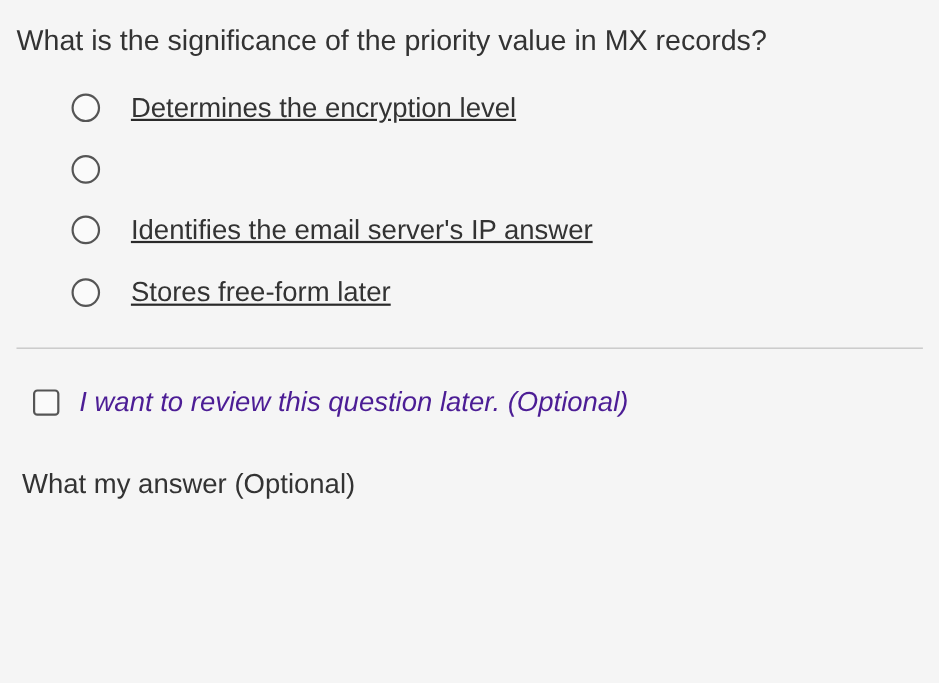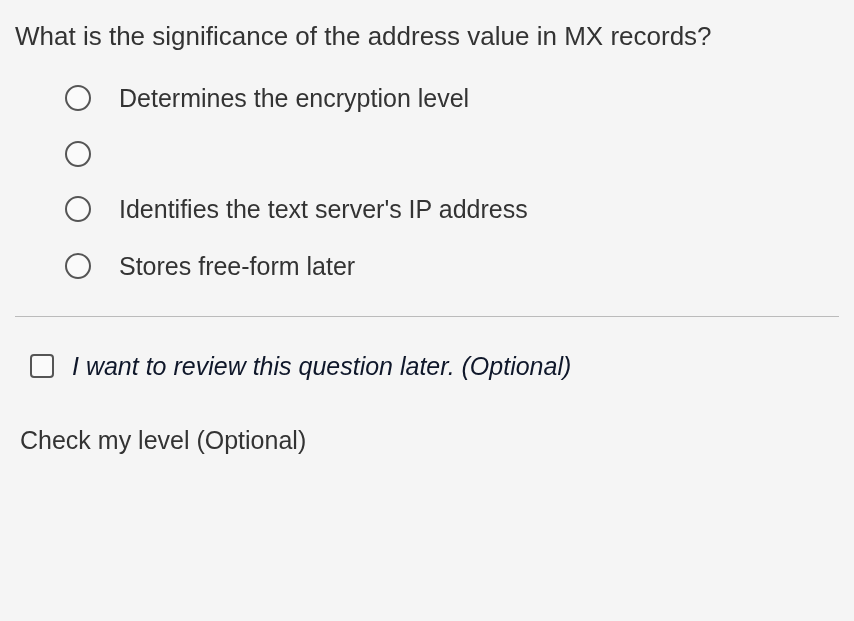--- a/index.html
+++ b/index.html
@@ -23,20 +23,21 @@
       line-height: 1.3;
     }
     .options {
       padding-left: 50px;
     }
     .option-row {
       display: flex;
       align-items: center;
       margin-bottom: 28px;
       cursor: pointer;
+      text-decoration: underline;
     }
     .radio-circle {
       width: 26px;
       height: 26px;
       border: 2px solid #555;
       border-radius: 50%;
       margin-right: 28px;
       flex-shrink: 0;
       background: #fafafa;
     }
@@ -62,51 +63,51 @@
       height: 24px;
       border: 2px solid #555;
       border-radius: 4px;
       margin-right: 18px;
       flex-shrink: 0;
       background: #fafafa;
     }
     .review-label {
       font-size: 25px;
       font-style: italic;
-      color: #0f172a;
+      color: #4c1d95;
     }
     .check-answer {
       font-size: 25px;
       color: #333;
       padding-left: 5px;
     }
   </style>
 </head>
 <body>
 
-<div class="question-text">What is the significance of the address value in MX records?</div>
+<div class="question-text">What is the significance of the priority value in MX records?</div>
 
 <div class="options">
   <div class="option-row">
     <div class="radio-circle"></div>
     <div class="option-label">Determines the encryption level</div>
   </div>
   <div class="option-row">
     <div class="radio-circle"></div>
   </div>
   <div class="option-row">
     <div class="radio-circle"></div>
-    <div class="option-label">Identifies the text server's IP address</div>
+    <div class="option-label">Identifies the email server's IP answer</div>
   </div>
   <div class="option-row">
     <div class="radio-circle"></div>
     <div class="option-label">Stores free-form later</div>
   </div>
 </div>
 
 <hr class="divider">
 
 <div class="review-row">
   <div class="checkbox-square"></div>
   <div class="review-label">I want to review this question later. (Optional)</div>
 </div>
 
-<div class="check-answer">Check my level (Optional)</div>
+<div class="check-answer">What my answer (Optional)</div>
 
 </body></html>

